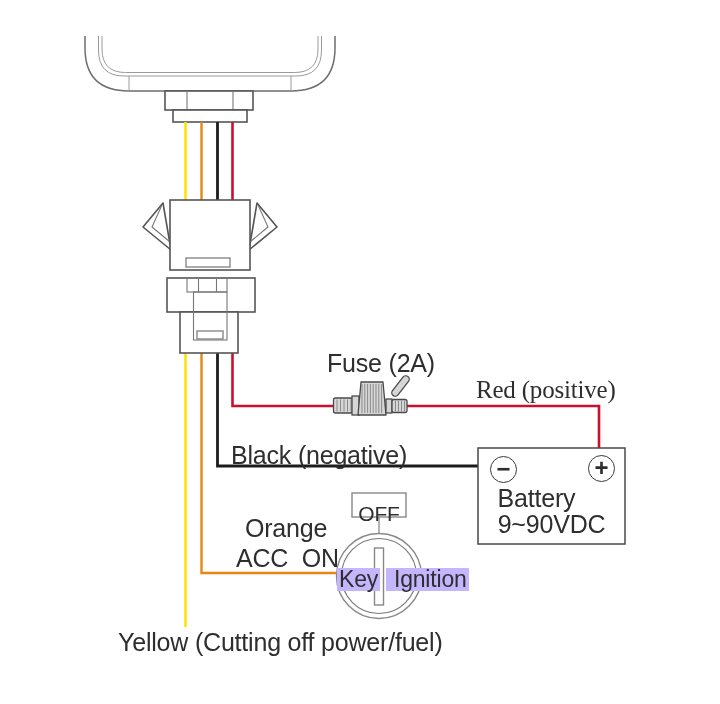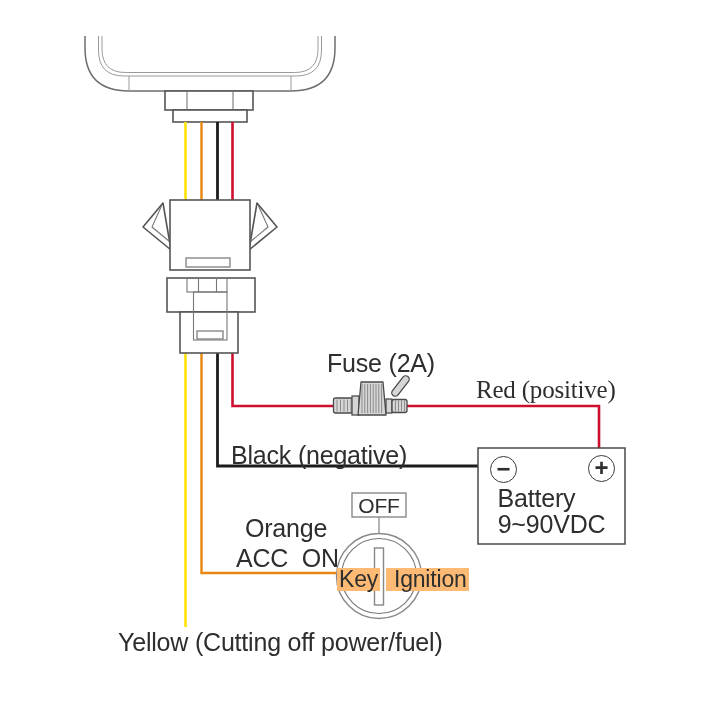--- a/index.html
+++ b/index.html
@@ -6,21 +6,21 @@
   #canvas{
     position:relative;width:720px;height:704px;background:#ffffff;
     font-family:"Liberation Sans", sans-serif;color:var(--text,#2E2E2E);
     overflow:hidden;
   }
   #linework{position:absolute;left:0;top:0;width:720px;height:704px;}
   .lbl{position:absolute;line-height:1;white-space:pre;letter-spacing:-0.2px;}
   .lbl-25{font-size:25px;}
   .lbl-23{font-size:23px;}
   .lbl-21{font-size:21px;}
-  .on-white{background:#fdba74;padding:0 2px;}
+  .on-white{background:#c4b5fd;padding:0 2px;}
   .centered{text-align:center;}
   
   .wire{fill:none;stroke-linejoin:miter;stroke-linecap:butt;}
   .wire-yellow{stroke:var(--yellow_wire,#FFE10A);stroke-width:2.6;}
   .wire-orange{stroke:var(--orange_wire,#E8870F);stroke-width:2.4;}
   .wire-black{stroke:var(--black_wire,#1C1C1C);stroke-width:2.8;}
   .wire-red{stroke:var(--red_wire,#CE0E2D);stroke-width:2.6;}
   .dev{stroke:var(--outline_gray,#6E6E6E);fill:none;stroke-width:1.5;}
   .dev-thin{stroke:#9a9a9a;fill:none;stroke-width:1;}
   .conn{stroke:var(--connector_gray,#555555);fill:#ffffff;stroke-width:1.6;}
@@ -112,20 +112,20 @@
   </div>
   <div class="terminal" style="left:588px;top:454.5px;">
     <span>+</span>
   </div>
 
   <div class="lbl lbl-25" style="left:327px;top:351px;">Fuse (2A)</div>
   <div class="lbl lbl-25" style="left:476px;top:377px;font-family:Liberation Serif, serif;">Red (positive)</div>
   <div class="lbl lbl-25" style="left:231px;top:435px;margin-top:8px;">Black (negative)</div>
   <div class="lbl lbl-25" style="left:245px;top:516px;">Orange</div>
   <div class="lbl lbl-25" style="left:236px;top:546px;">ACC  ON</div>
-  <div class="lbl lbl-21" style="left:352px;top:494px;width:54px;height:23px;display:flex;align-items:center;justify-content:center;">OFF</div>
+  <div class="lbl lbl-21" style="left:352px;top:494px;width:54px;height:39px;display:flex;align-items:center;justify-content:center;">OFF</div>
   <div class="lbl lbl-23 on-white" style="left:337px;top:568px;">Key</div>
   <div class="lbl lbl-23 on-white" style="left:386px;top:568px;padding-left:8px;">Ignition</div>
   <div class="lbl lbl-25 centered" style="left:478px;top:486px;width:117px;">Battery</div>
   <div class="lbl lbl-25 centered" style="left:478px;top:512px;width:147px;">9~90VDC</div>
   <div class="lbl lbl-25" style="left:118px;top:630px;">Yellow (Cutting off power/fuel)</div>
 
 </div>
 
 </body></html>

